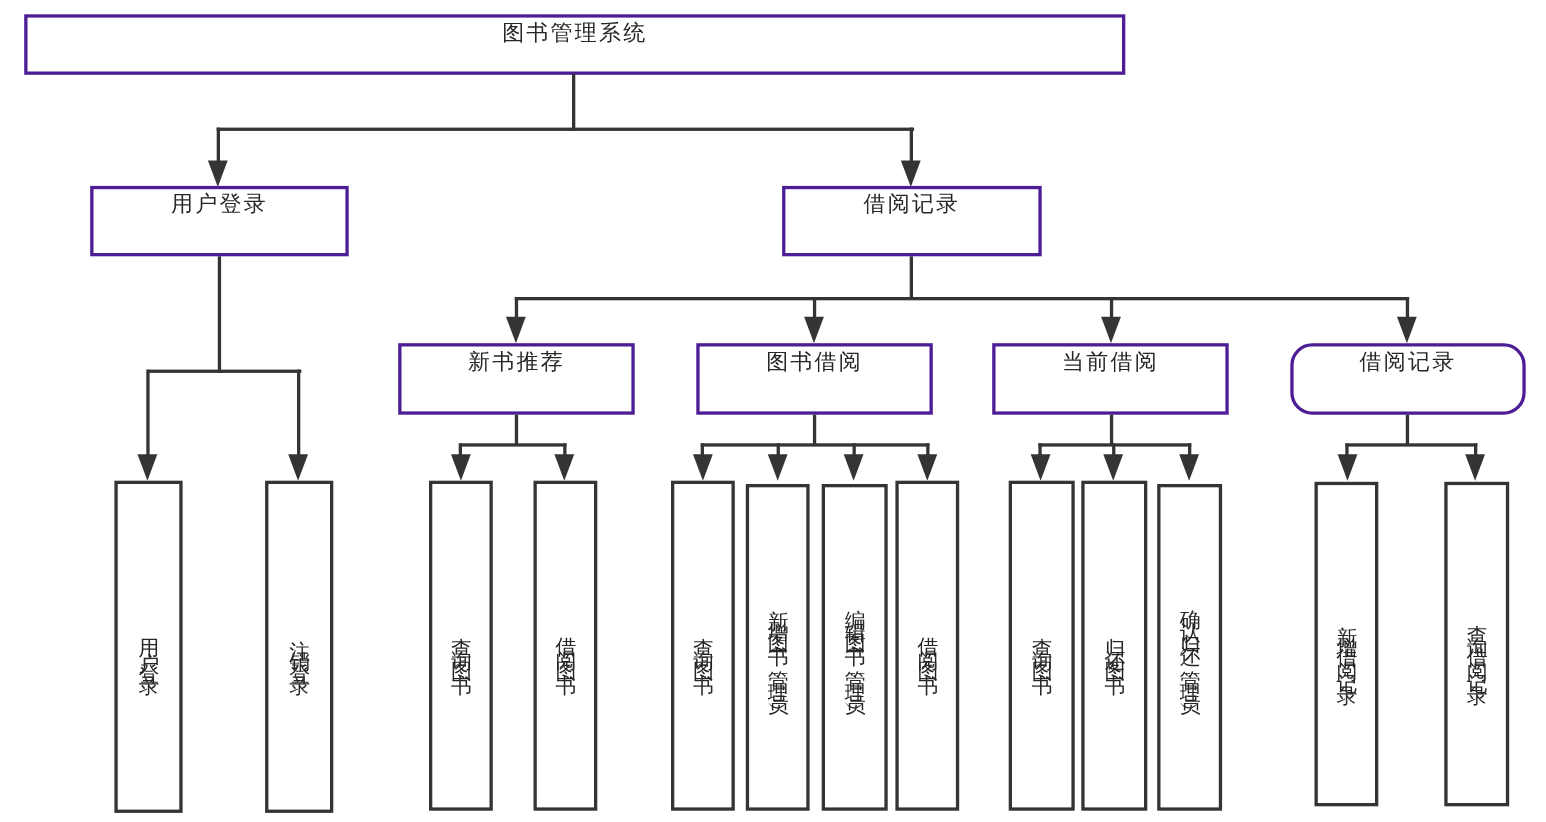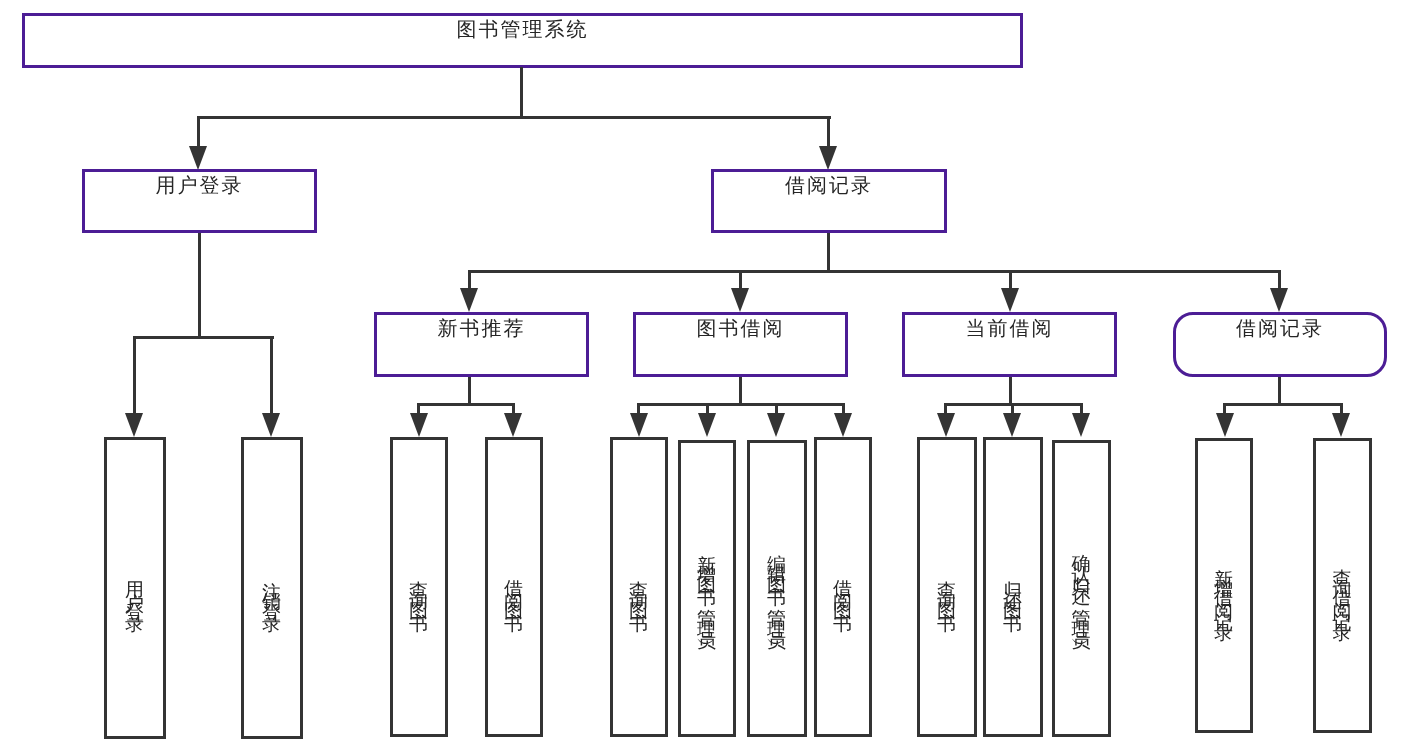--- a/index.html
+++ b/index.html
@@ -65,21 +65,21 @@
   <div class="hline" style="left:468px;top:270px;width:813px;"></div>
   <div class="vline" style="left:468px;top:270px;height:20px;"></div>
   <div class="arrow" style="left:460px;top:288px;"></div>
   <div class="vline" style="left:739px;top:270px;height:20px;"></div>
   <div class="arrow" style="left:731px;top:288px;"></div>
   <div class="vline" style="left:1009px;top:270px;height:20px;"></div>
   <div class="arrow" style="left:1001px;top:288px;"></div>
   <div class="vline" style="left:1278px;top:270px;height:20px;"></div>
   <div class="arrow" style="left:1270px;top:288px;"></div>
 
-  <div class="box" style="left:374px;top:312px;width:215px;height:65px;">
+  <div class="box" style="left:362px;top:312px;width:215px;height:65px;">
     <span>新书推荐</span>
   </div>
   <div class="box" style="left:633px;top:312px;width:215px;height:65px;">
     <span>图书借阅</span>
   </div>
   <div class="box" style="left:902px;top:312px;width:215px;height:65px;">
     <span>当前借阅</span>
   </div>
   <div class="box" style="left:1173px;top:312px;width:214px;height:65px;border-radius:20px;">
     <span>借阅记录</span>

